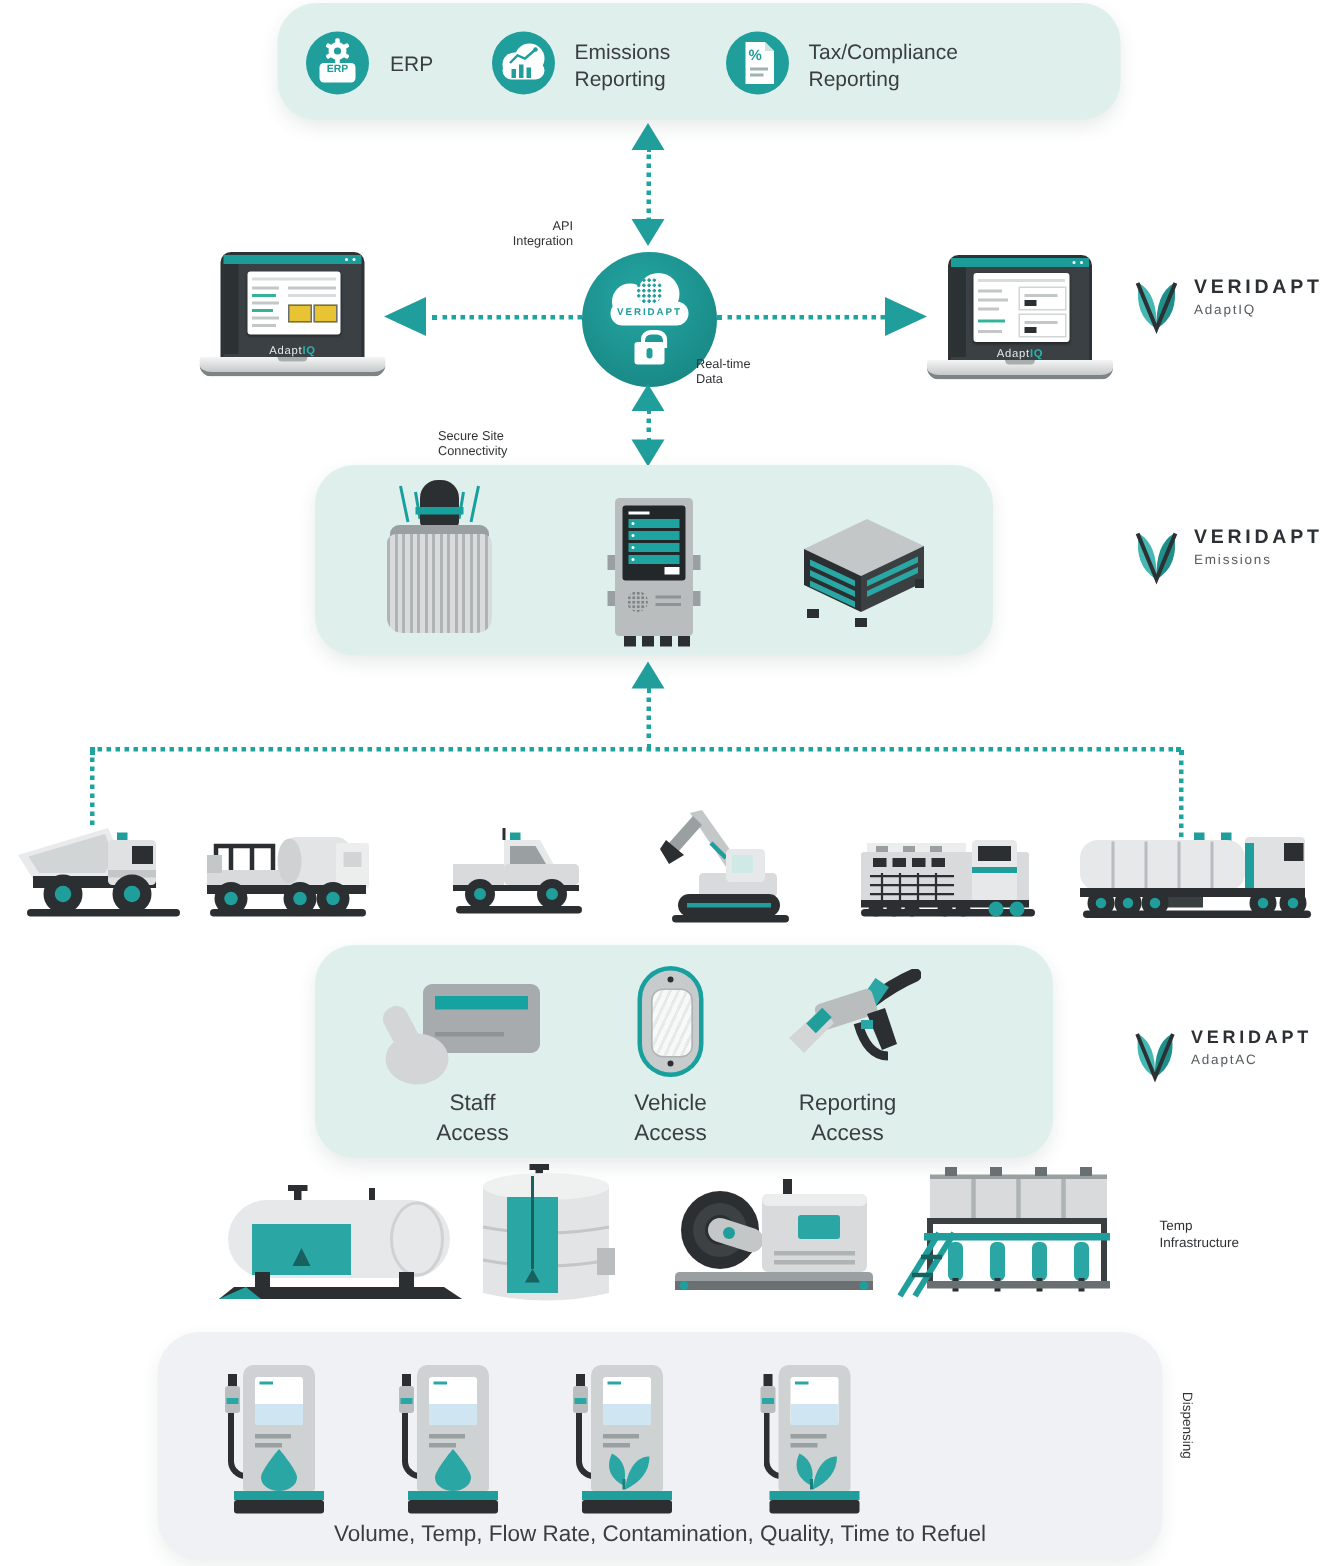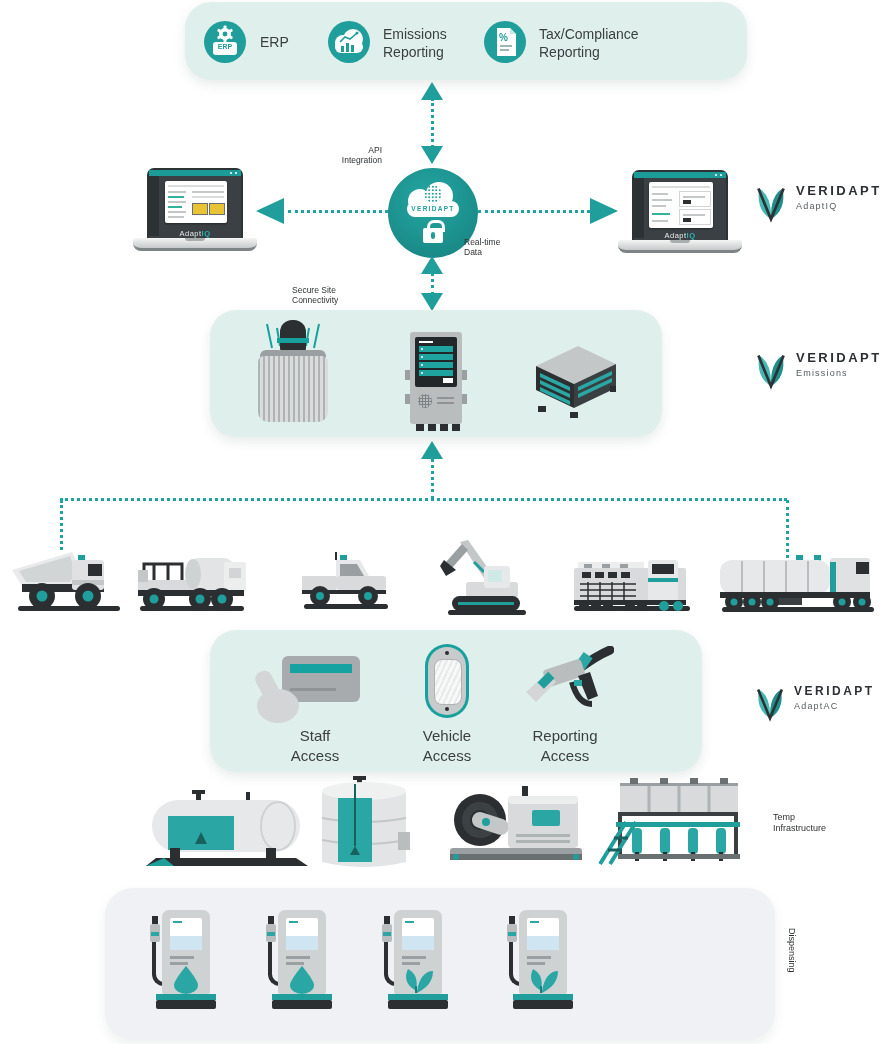--- a/index.html
+++ b/index.html
@@ -614,17 +614,18 @@
         <svg class="abs" style="left:8px;top:58px;" width="32" height="26" viewBox="0 0 32 26">
           <path d="M13 22 C4 17 2 9 6 1 C14 5 16 13 14 21 Z" fill="#2aa7a4"></path>
           <path d="M15 23 C17 10 23 3 31 3 C31 13 25 20 15 25 Z" fill="#2aa7a4"></path>
           <line x1="14" y1="25" x2="14" y2="18" stroke="#17807d" stroke-width="2"></line>
         </svg>
       </div>
       <div class="baset"></div>
         <div class="based"></div>
     </div>
 
+    <div class="abs" style="left:0;top:126px;width:670px;text-align:center;font-size:15px;color:#3b3e40;">Volume, Temp, Flow Rate, Contamination, Quality, Time to Refuel</div>
   </div>
 
   <div class="abs note" style="left:786px;top:928px;height:72px;writing-mode:vertical-rl;font-size:9px;">Dispensing</div>
 
 </div>
 
 </body></html>

